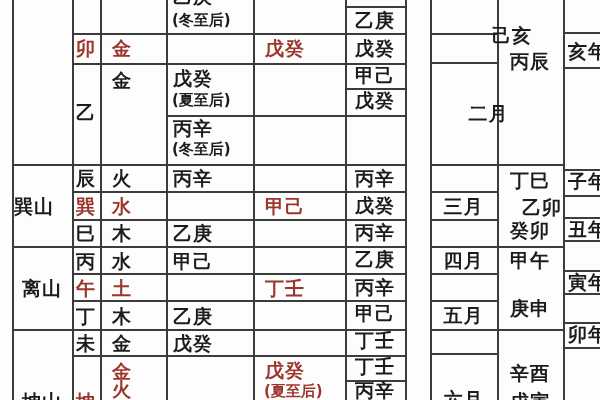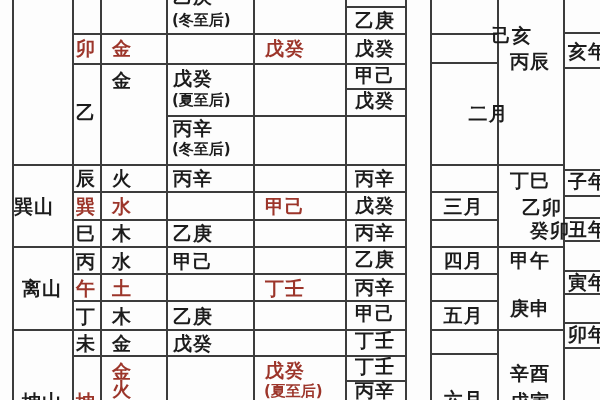--- a/index.html
+++ b/index.html
@@ -140,21 +140,21 @@
   <div class="t ctr" style="left:422px;width:67px;top:104px;margin-left:33px;">二月</div>
   <div class="t ctr" style="left:430px;width:67px;top:251px;">四月</div>
   <div class="t ctr" style="left:430px;width:67px;top:197px;">三月</div>
   <div class="t ctr" style="left:430px;width:67px;top:306px;">五月</div>
   <div class="t ctr" style="left:430px;width:67px;top:390px;">六月</div>
 
   <div class="t ctr" style="left:479px;width:66px;top:26px;">己亥</div>
   <div class="t ctr" style="left:497px;width:66px;top:52px;">丙辰</div>
   <div class="t ctr" style="left:497px;width:66px;top:171px;">丁巳</div>
   <div class="t ctr" style="left:497px;width:90px;top:198px;">乙卯</div>
-  <div class="t ctr" style="left:497px;width:66px;top:221px;padding-left:20px;">癸卯</div>
+  <div class="t ctr" style="left:497px;width:66px;top:221px;">癸卯</div>
   <div class="t ctr" style="left:497px;width:66px;top:251px;">甲午</div>
   <div class="t ctr" style="left:497px;width:66px;top:364px;">辛酉</div>
   <div class="t ctr" style="left:497px;width:66px;top:299px;">庚申</div>
   <div class="t ctr" style="left:497px;width:66px;top:392px;">戊寅</div>
 
   <div class="t" style="left:568px;top:42px;">亥年</div>
   <div class="t" style="left:568px;top:172px;">子年</div>
   <div class="t" style="left:568px;top:220px;">丑年</div>
   <div class="t" style="left:568px;top:273px;">寅年</div>
   <div class="t" style="left:568px;top:325px;">卯年</div>

